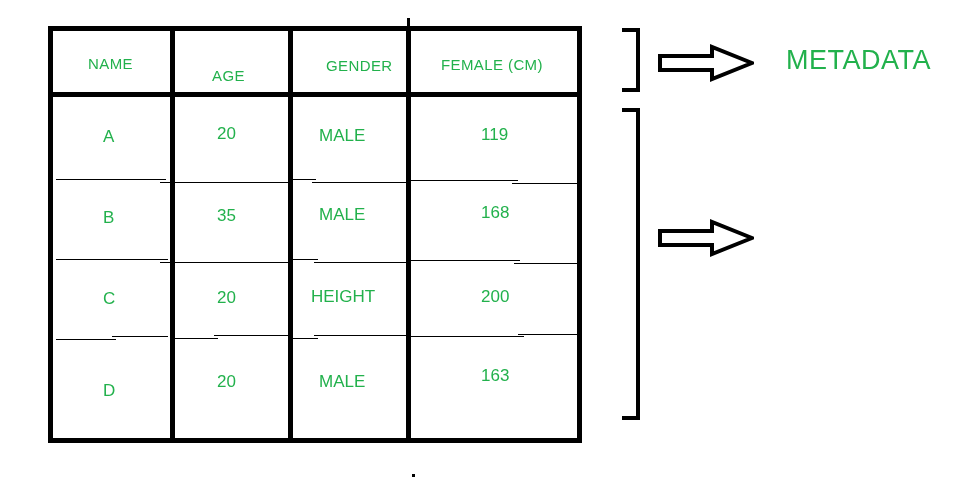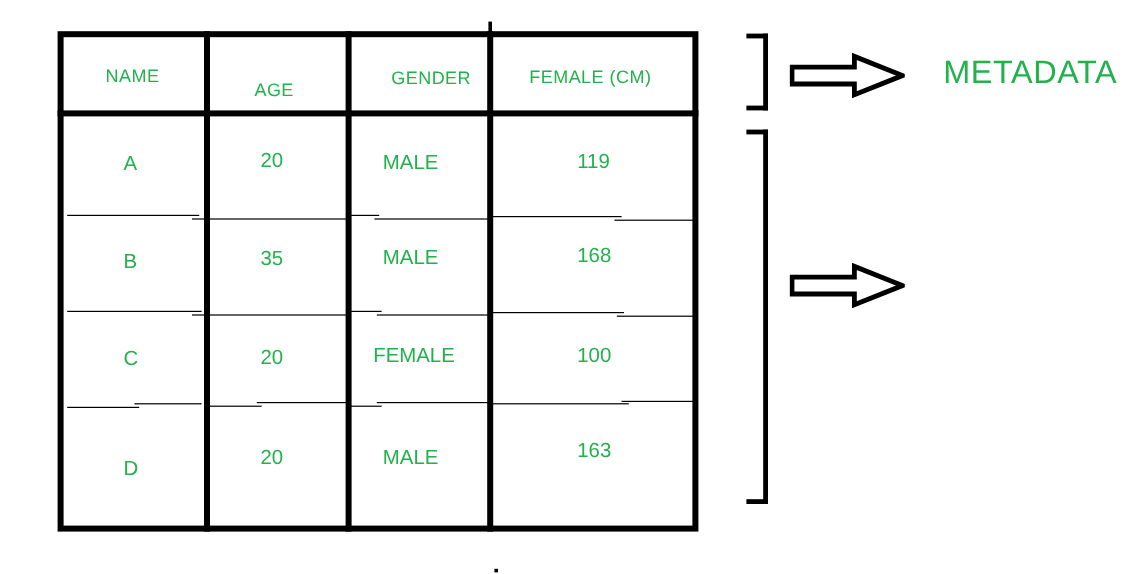--- a/index.html
+++ b/index.html
@@ -176,22 +176,22 @@
   <div class="cell body" style="left:319px; top:127px;">MALE</div>
   <div class="cell body" style="left:481px; top:126px;">119</div>
 
   <div class="cell body" style="left:103px; top:209px;">B</div>
   <div class="cell body" style="left:217px; top:207px;">35</div>
   <div class="cell body" style="left:319px; top:206px;">MALE</div>
   <div class="cell body" style="left:481px; top:204px;">168</div>
 
   <div class="cell body" style="left:103px; top:290px;">C</div>
   <div class="cell body" style="left:217px; top:289px;">20</div>
-  <div class="cell body" style="left:311px; top:288px;">FEMALE</div>
-  <div class="cell body" style="left:481px; top:288px;">100</div>
+  <div class="cell body" style="left:311px; top:288px;">HEIGHT</div>
+  <div class="cell body" style="left:481px; top:288px;">200</div>
 
   <div class="cell body" style="left:103px; top:382px;">D</div>
   <div class="cell body" style="left:217px; top:373px;">20</div>
   <div class="cell body" style="left:319px; top:373px;">MALE</div>
   <div class="cell body" style="left:481px; top:367px;text-align:right;">163</div>
 
   <div class="bracket meta"></div>
 
   <span class="arrow meta">
     <svg width="96" height="38" viewBox="0 0 96 38" aria-hidden="true">

